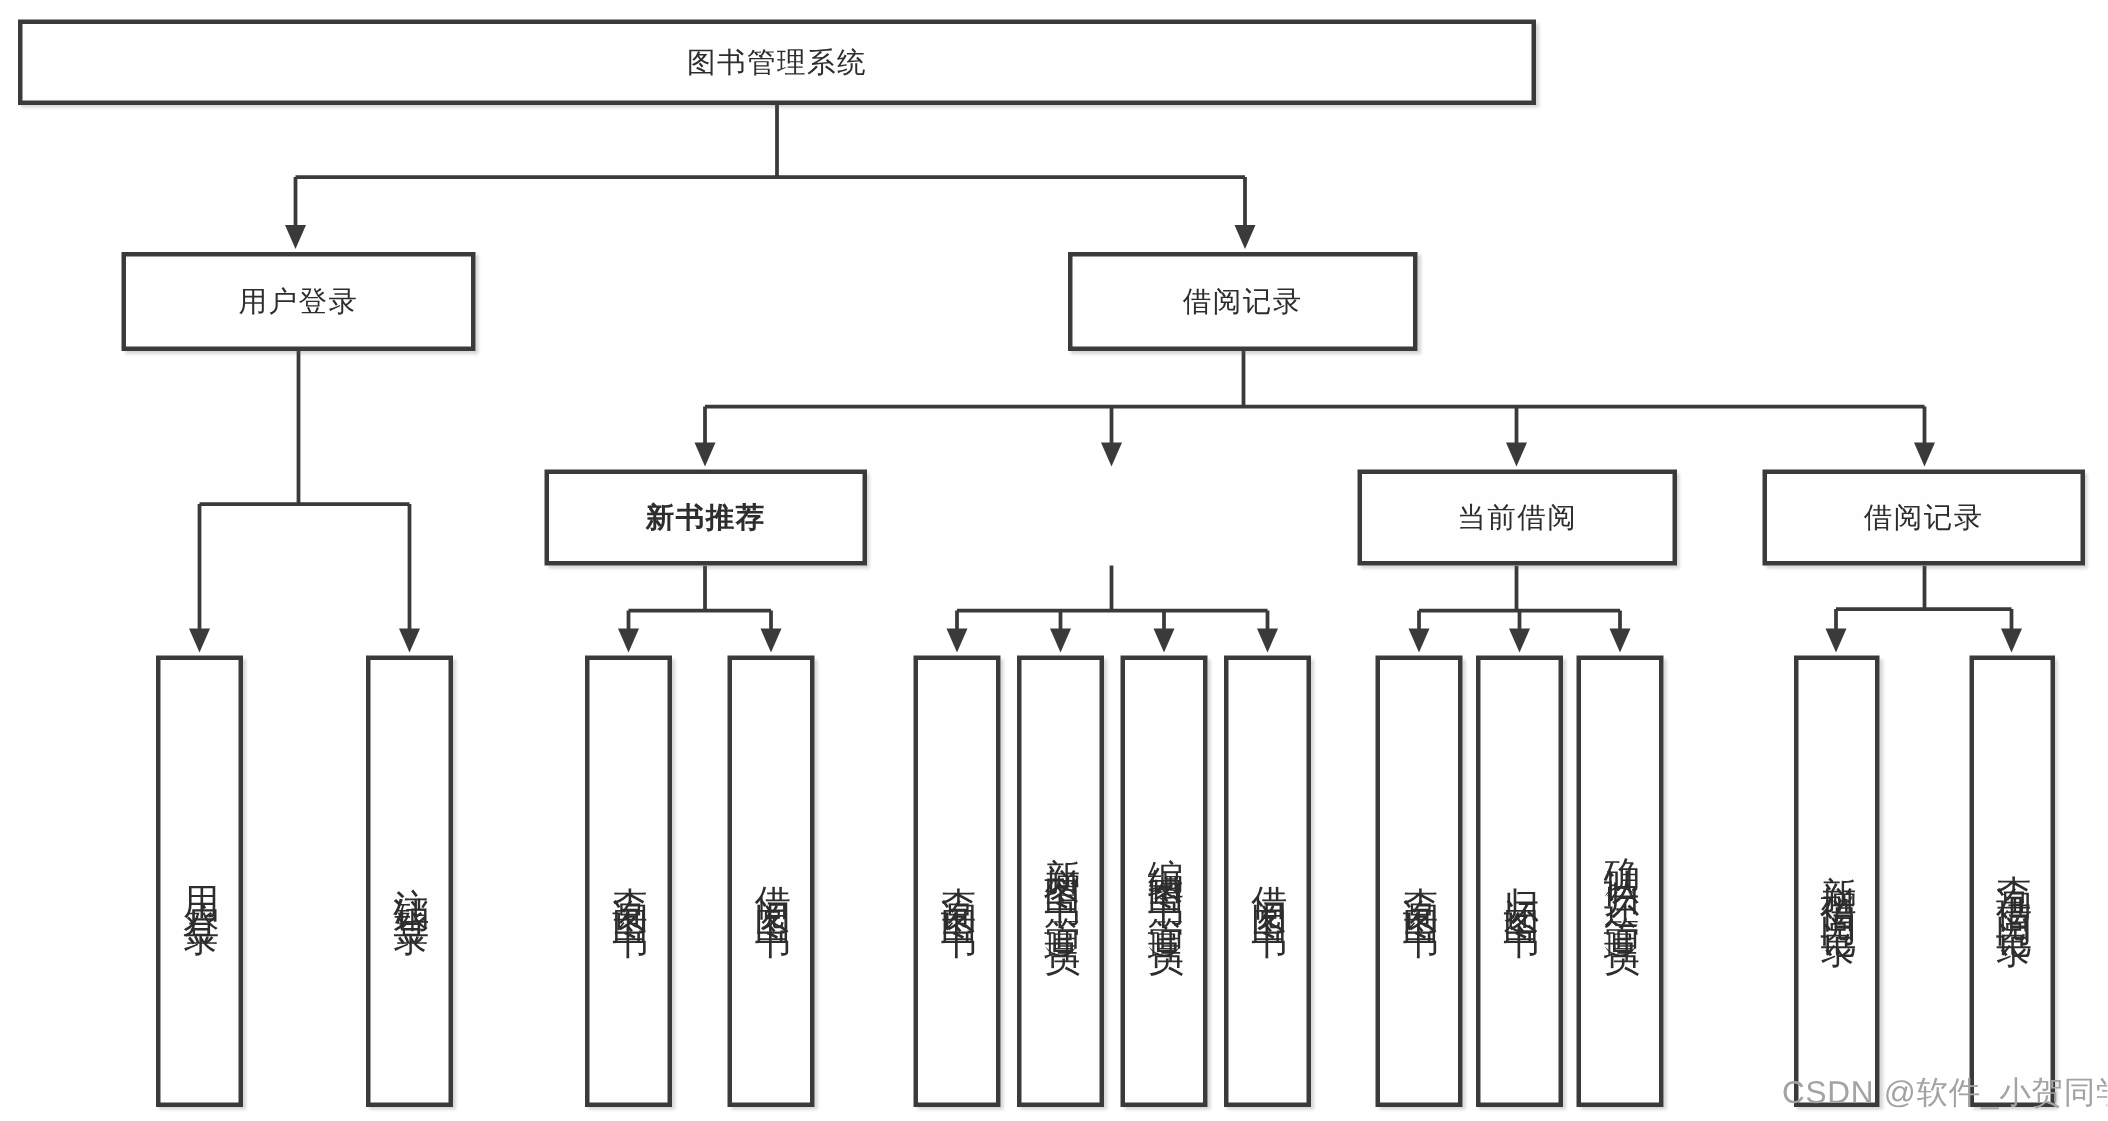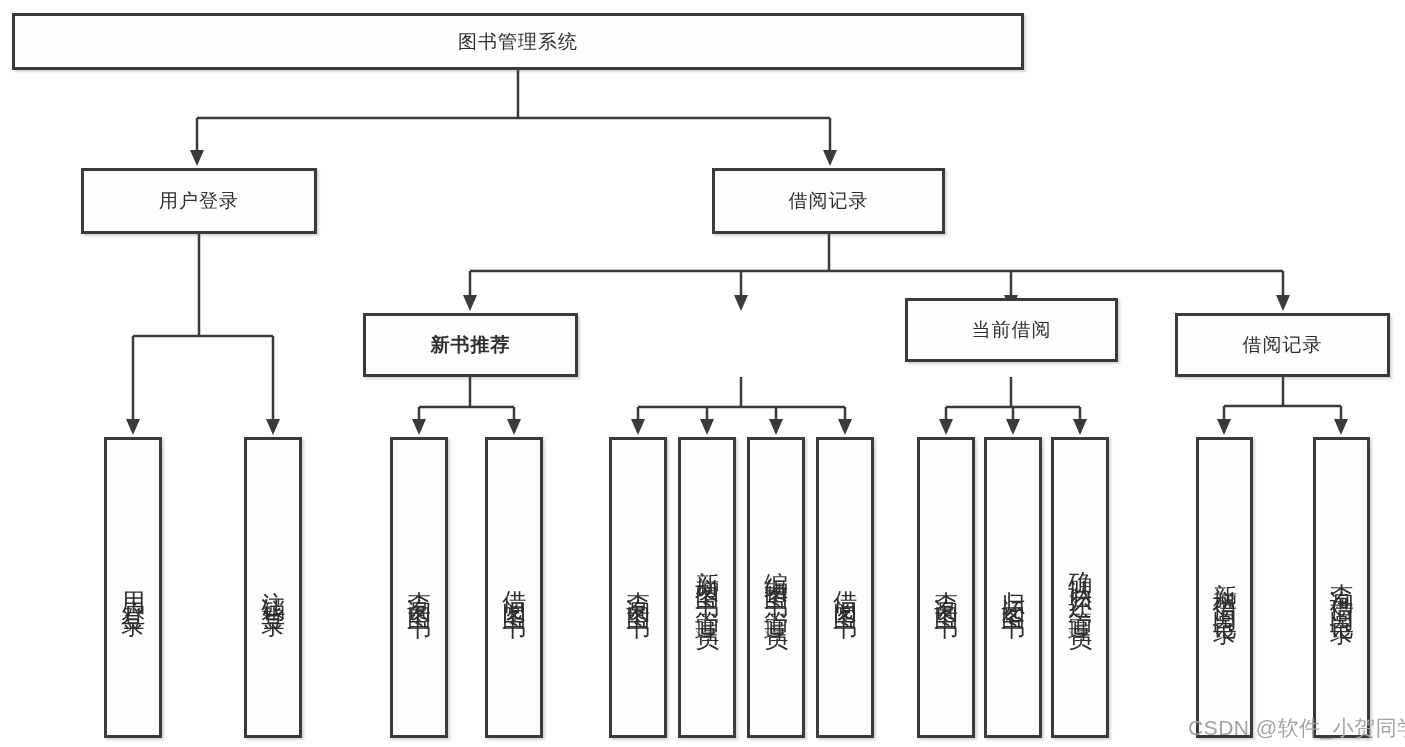--- a/index.html
+++ b/index.html
@@ -46,21 +46,21 @@
     letter-spacing: 8px;
     line-height: 1.1;
     white-space: nowrap;
   }
   
   #n-root        { left: 12px;   top: 13px;  width: 1012px; height: 57px; }
   #n-user-login  { left: 81px;   top: 168px; width: 236px;  height: 66px; }
   #n-book-mgmt   { left: 712px;  top: 168px; width: 233px;  height: 66px; }
   #n-new-books   { left: 363px;  top: 313px; width: 215px;  height: 64px; font-weight: bold; }
   #n-borrow      { left: 633px;  top: 313px; width: 215px;  height: 64px; }
-  #n-current     { left: 905px;  top: 298px; width: 213px;  height: 64px; }
+  #n-current     { left: 905px;  top: 313px; width: 213px;  height: 64px; }
   #n-records     { left: 1175px; top: 313px; width: 215px;  height: 64px; }
   .leaf          { top: 437px; width: 58px; height: 301px; }
   #l-user-login  { left: 104px;  }
   #l-logout      { left: 244px;  }
   #l-nb-query    { left: 390px;  }
   #l-nb-borrow   { left: 485px;  }
   #l-bb-query    { left: 609px;  }
   #l-bb-add      { left: 678px;  }
   #l-bb-edit     { left: 747px;  }
   #l-bb-borrow   { left: 816px;  }

